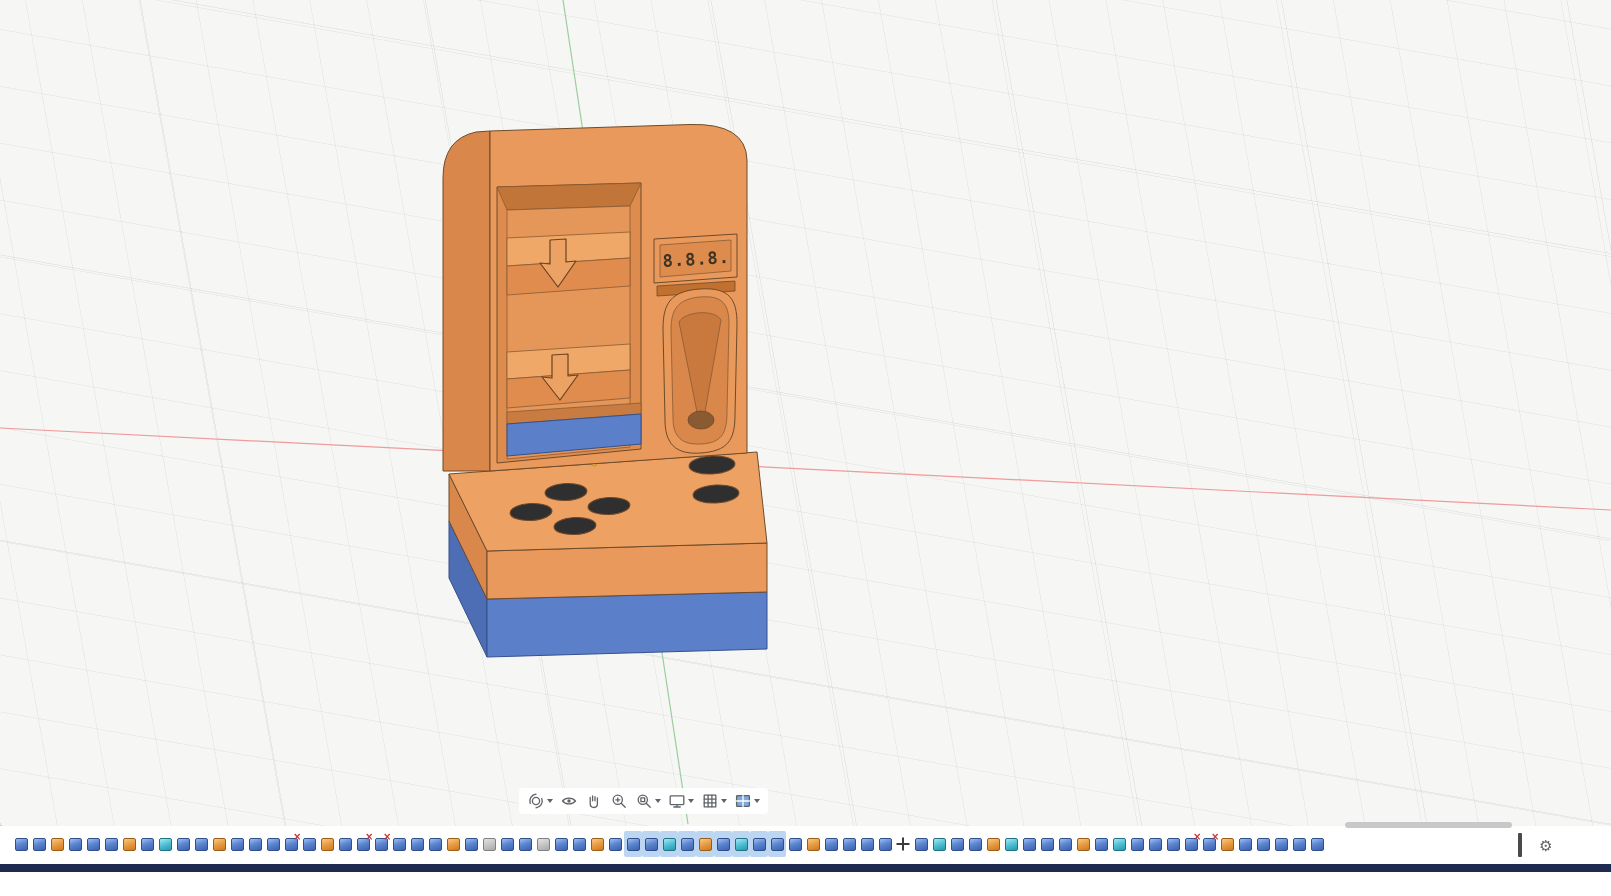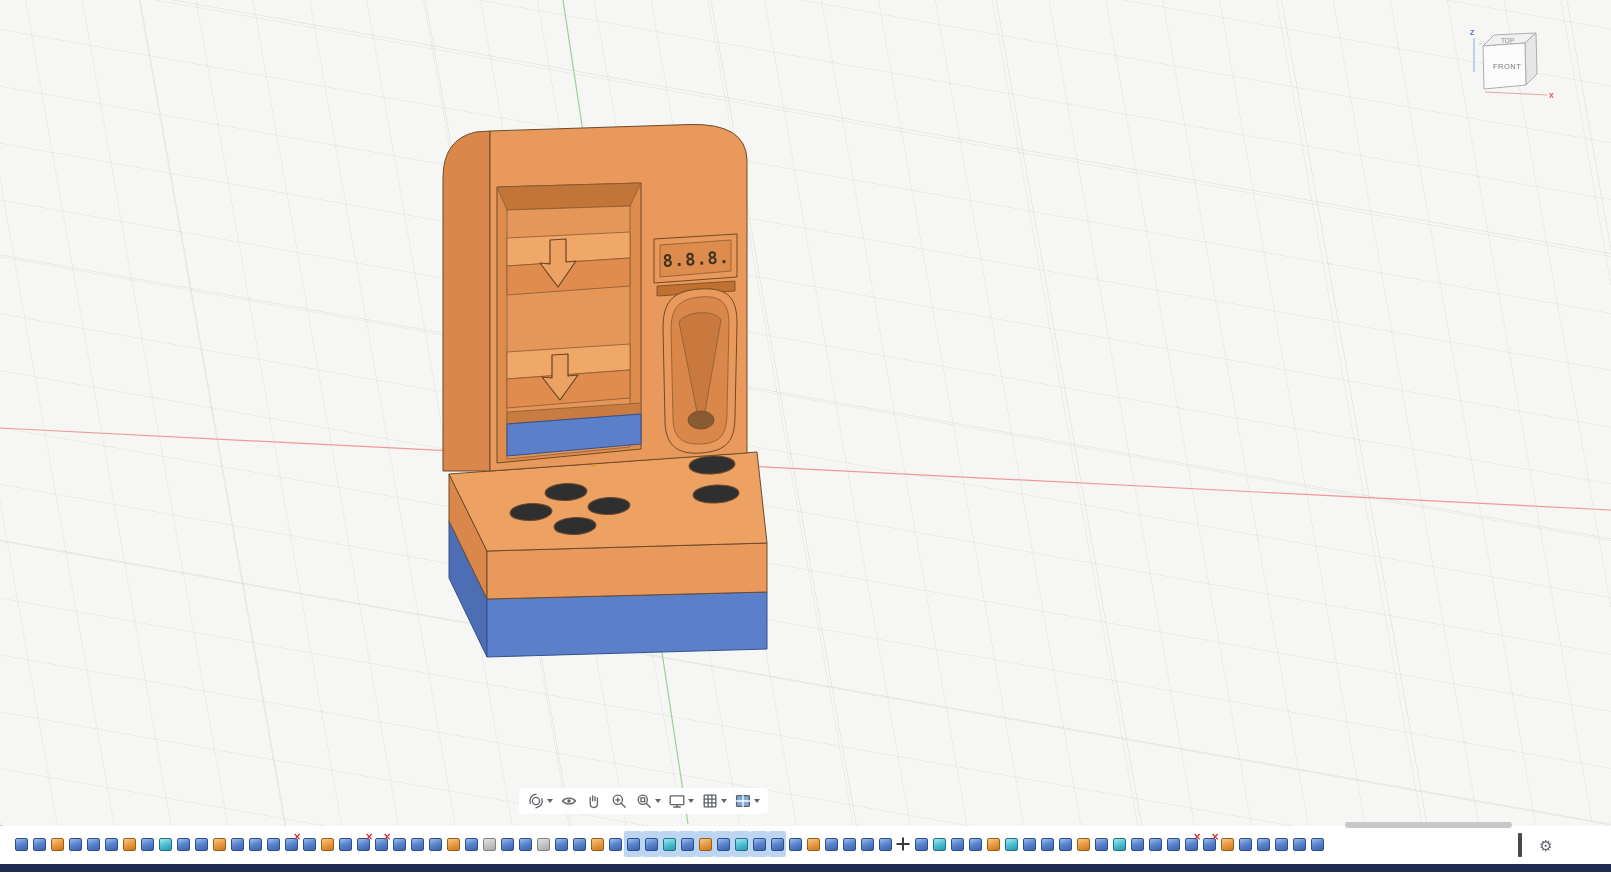--- a/index.html
+++ b/index.html
@@ -111,34 +111,20 @@
         <text class="digits" x="663" y="267" font-size="17" fill="#3F3222" stroke="none" transform="rotate(-3.5 663 267)">8.8.8.</text>
         <path d="M657,286 L735,281 L735,291 L657,296 Z" fill="#C0702F" stroke="#70492B" stroke-width="0.8"></path>
 
         <path d="M663,329 C663,303 671,291 700,289 C730,287 737,300 737,324 L735,415 C735,441 727,451 701,453 C675,455 665,443 665,420 Z" fill="#E9995B"></path>
         <path d="M671,330 C671,309 678,299 700,297 C723,295 729,305 729,324 L727,412 C727,434 721,443 701,444 C681,445 673,436 673,418 Z" fill="#D9874A" stroke="#8A5B33" stroke-width="0.8"></path>
         <path d="M679,322 C685,311 715,309 721,320 L705,412 C703,420 699,420 697,412 Z" fill="#C9793E" stroke="#8A5B33" stroke-width="0.8"></path>
         <ellipse cx="701" cy="420" rx="13" ry="9" fill="#8A5A32" stroke="#70492B" stroke-width="0.8"></ellipse>
       </g>
     </svg>
 
-    <div class="viewcube">
-      <svg width="92" height="86" viewBox="0 0 92 86">
-        <line x1="7" y1="16" x2="7" y2="50" stroke="#8FA6E0" stroke-width="1"></line>
-        <line x1="18" y1="70" x2="80" y2="73" stroke="#E8A5A5" stroke-width="1"></line>
-        <line x1="12" y1="22" x2="72" y2="18" stroke="#CCCCCC" stroke-width="1" stroke-dasharray="3,2"></line>
-        <polygon points="16,24 58,21 69,11 27,13" fill="#F1F1F1" stroke="#ADADAD"></polygon>
-        <polygon points="58,21 69,11 70,52 59,63" fill="#E6E6E6" stroke="#ADADAD"></polygon>
-        <polygon points="16,24 58,21 59,63 17,67" fill="#FBFBFB" stroke="#ADADAD"></polygon>
-        <text x="34" y="21" font-size="6.5" fill="#8A8A8A">TOP</text>
-        <text x="26" y="47" font-size="7.5" letter-spacing="0.5" fill="#787878">FRONT</text>
-        <text x="3" y="13" font-size="7" fill="#4A6FD4" font-weight="bold">Z</text>
-        <text x="82" y="76" font-size="7" fill="#D9534F" font-weight="bold">X</text>
-      </svg>
-    </div>
 
     <div class="navbar">
       <div class="nav-btn">
         <svg width="18" height="18">
           <circle cx="9" cy="9" r="3.6"></circle>
           <path d="M3.2,11.5 A7,7 0 0 1 9,2.2 M14.8,6.5 A7,7 0 0 1 9,15.8"></path>
         </svg>
         <span class="caret"></span>
       </div>
       <div class="nav-btn">

